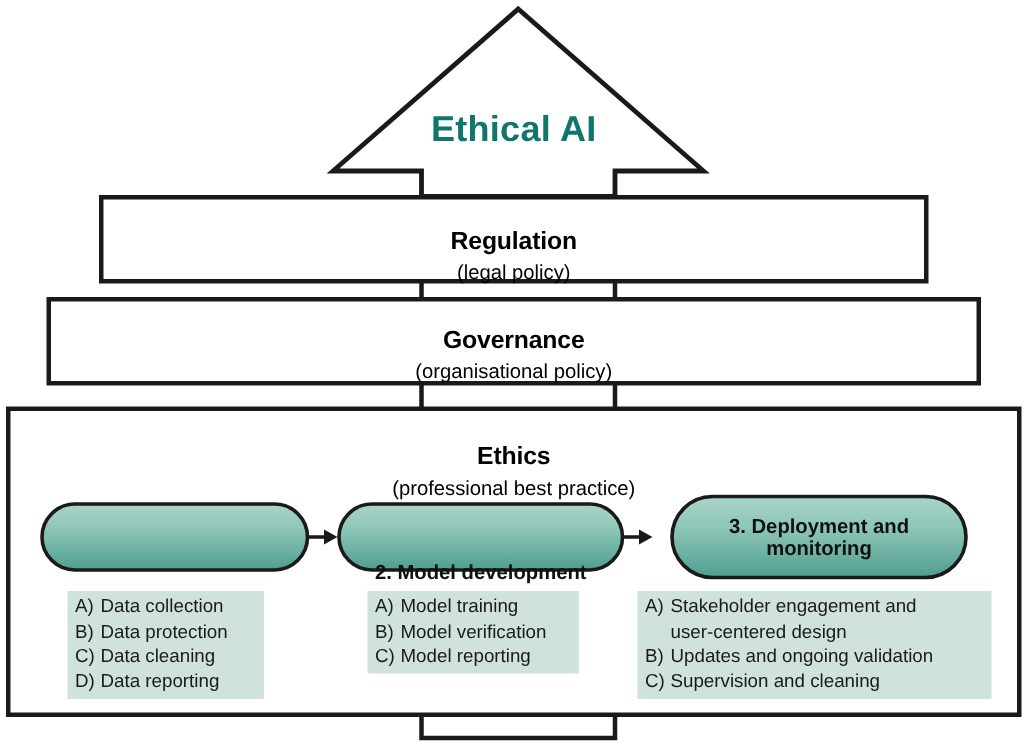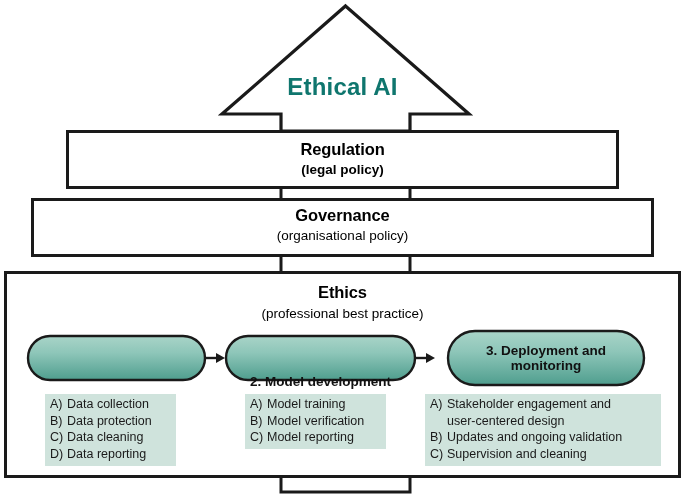--- a/index.html
+++ b/index.html
@@ -21,20 +21,21 @@
     position: absolute;
     left: 0;
     top: 0;
     width: 685px;
     height: 495px;
   }
   .layer-text {
     position: absolute;
     text-align: center;
     color: #000000;
+    margin-top: 12px;
   }
   .layer-title {
     font-size: 16.5px;
     font-weight: bold;
     letter-spacing: -0.1px;
     line-height: 1.05;
   }
   .layer-sub {
     font-size: 13.5px;
     font-weight: normal;
@@ -47,21 +48,21 @@
     top: 73px;
     width: 685px;
     text-align: center;
     font-size: 24px;
     font-weight: bold;
     color: #0f766e;
     letter-spacing: 0.2px;
   }
   
   #regulation-title { left: 0; top: 141px; width: 685px; }
-  #regulation-sub   { left: 0; top: 163px; width: 685px; font-weight: bold; }
+  #regulation-sub   { left: 0; top: 163px; width: 685px; }
   
   #governance-title { left: 0; top: 207px; width: 685px; }
   #governance-sub   { left: 0; top: 229px; width: 685px; }
   
   #ethics-title { left: 0; top: 284px; width: 685px; }
   #ethics-sub   { left: 0; top: 307px; width: 685px; }
 
   
   .pill-label {
     position: absolute;

